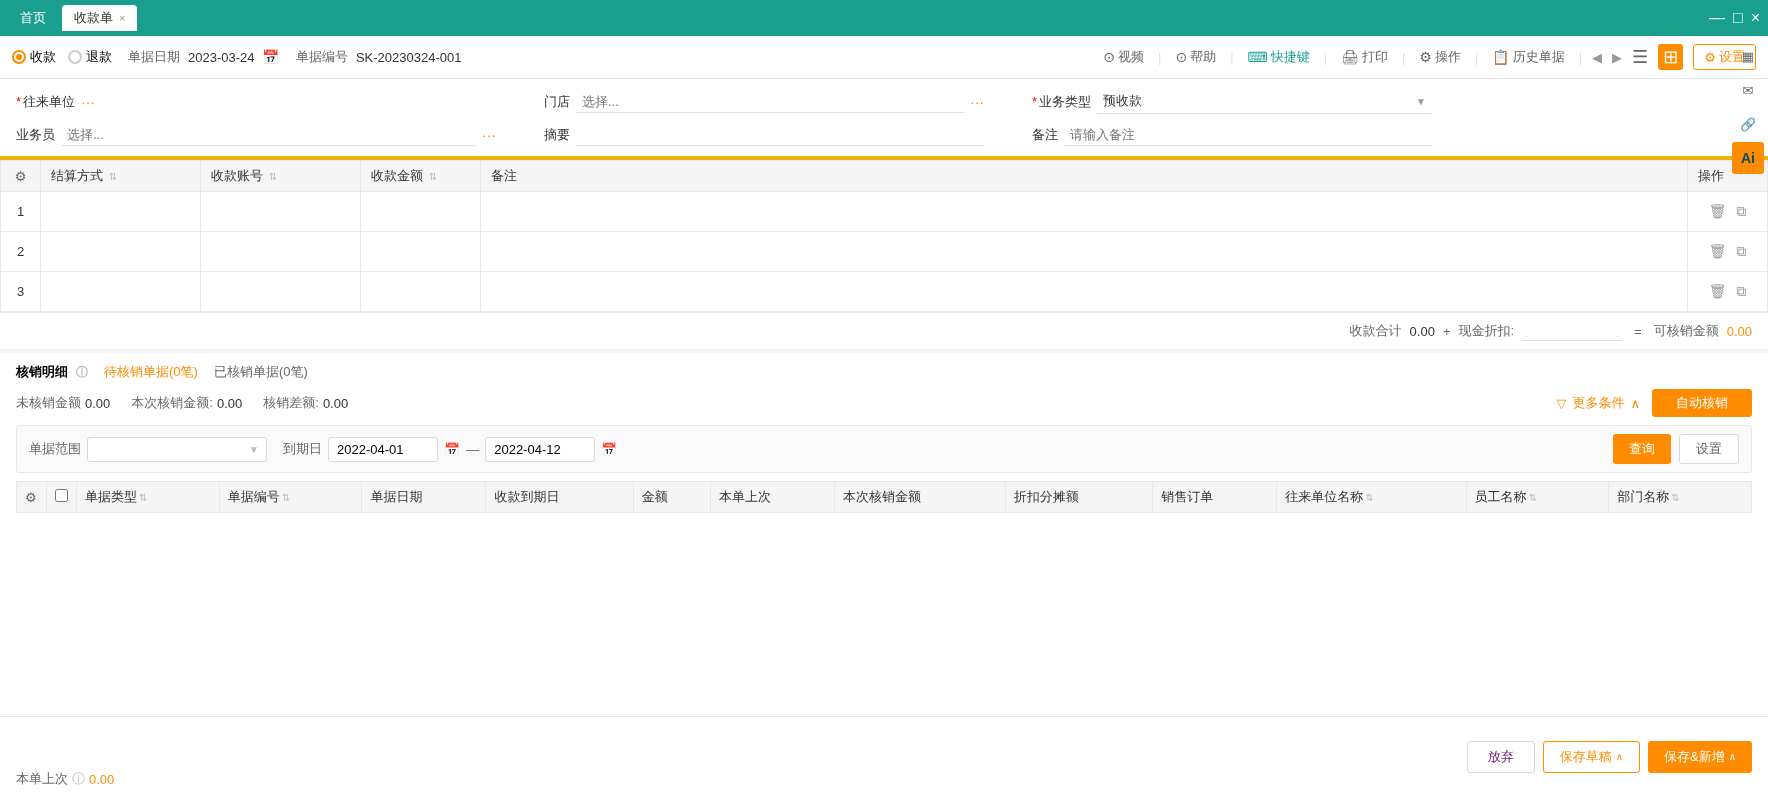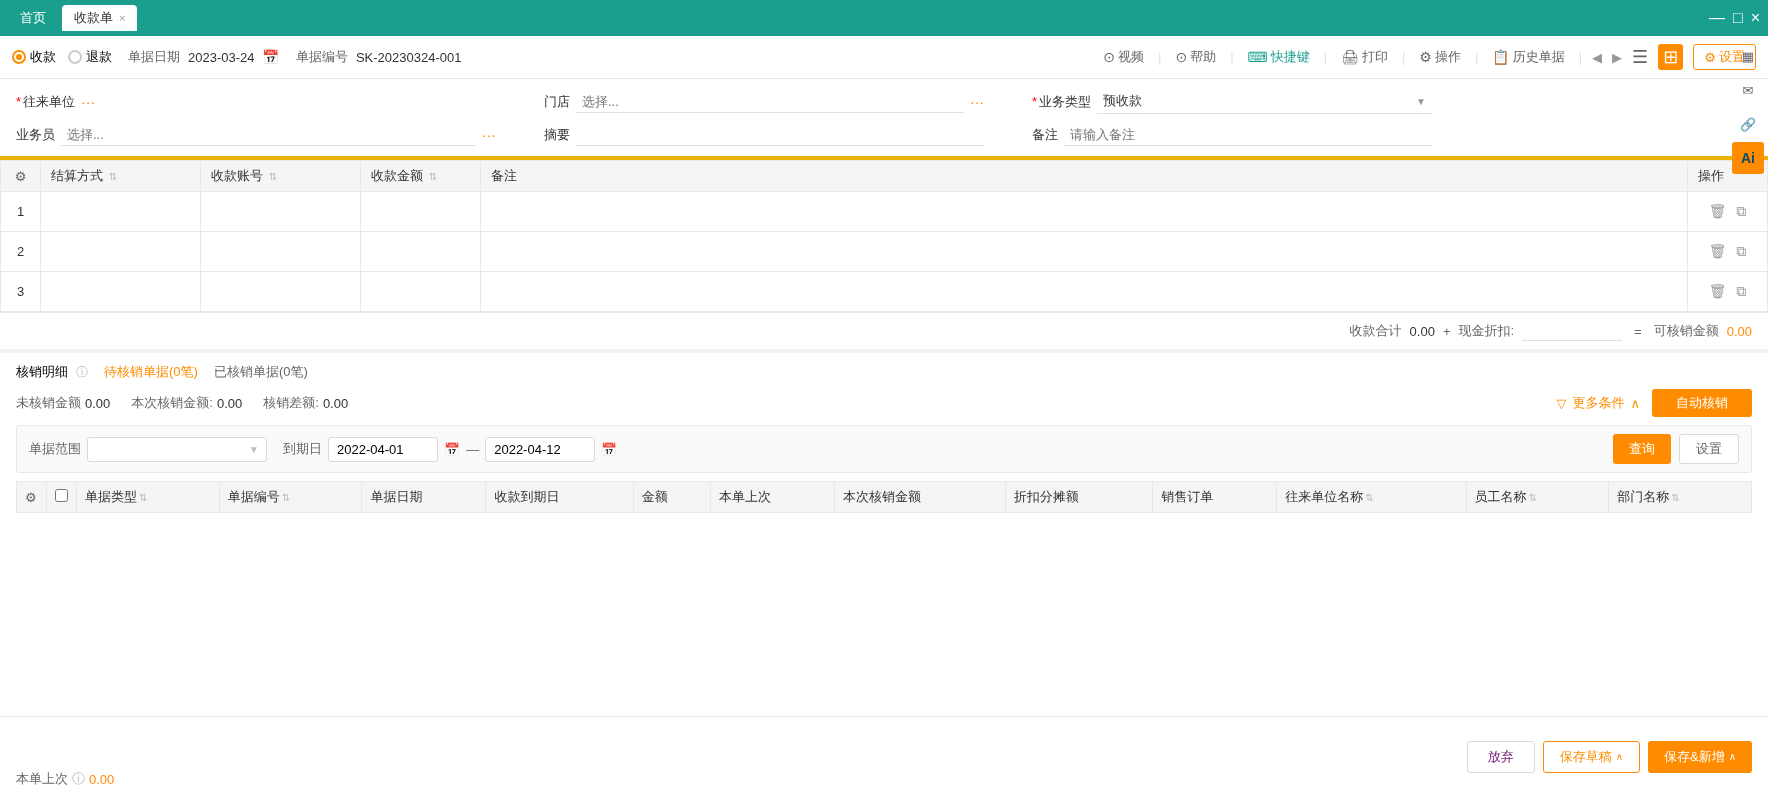--- a/index.html
+++ b/index.html
@@ -141,21 +141,21 @@
 
     
     .verify-section {
       padding: 10px 16px;
       flex: 1;
       display: flex;
       flex-direction: column;
       gap: 8px;
       border-top: 4px solid #f0f2f5;
     }
-    .verify-title { display: flex; align-items: center; gap: 8px; font-size: 14px; font-weight: 400; }
+    .verify-title { display: flex; align-items: center; gap: 8px; font-size: 14px; font-weight: 700; }
     .verify-info-icon { color: #bbb; cursor: pointer; font-size: 12px; }
     .verify-tab {
       color: #ff8c00; cursor: pointer; font-size: 12px;
       display: flex; align-items: center; gap: 2px;
     }
     .verify-tab-inactive { color: #666; }
 
     .verify-stats { display: flex; align-items: center; gap: 21px; }
     .stat-item { display: flex; align-items: center; gap: 4px; color: #666; }
     .stat-value { color: #333; }

